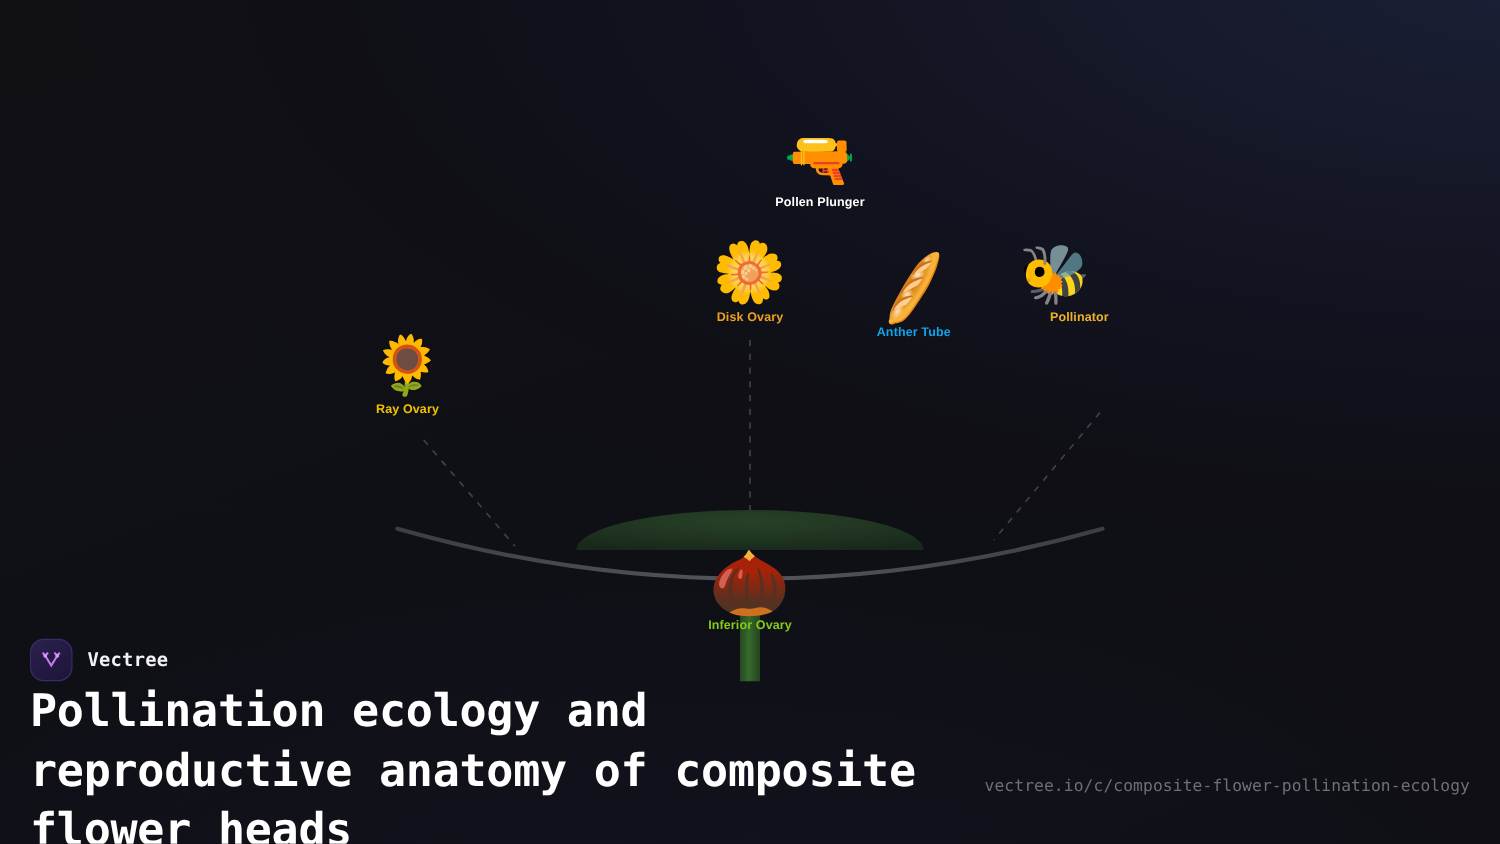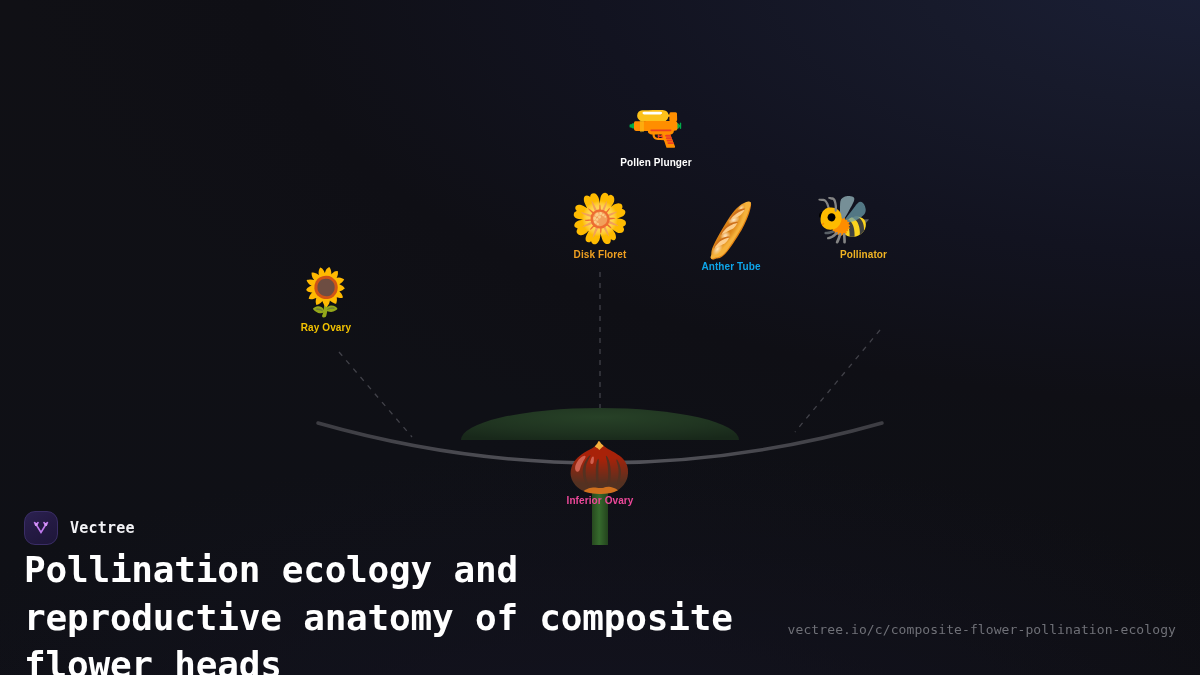--- a/index.html
+++ b/index.html
@@ -153,41 +153,41 @@
     <rect x="592" y="470" width="16" height="75" fill="url(#stemGrad)"></rect>
   </svg>
 
   <div class="node" id="node-pollen-plunger" style="left:656px; top:104px;">
     <span class="node-emoji" style="font-size:46px;">🔫</span>
     <span class="node-label" style="color:#ffffff;">Pollen Plunger</span>
   </div>
 
   <div class="node" id="node-disk-floret" style="left:600px; top:194px;">
     <span class="node-emoji" style="font-size:48px;">🌼</span>
-    <span class="node-label" style="color:#f0a020;">Disk Floret</span>
+    <span class="node-label" style="color:#f0a020;">Disk Ovary</span>
   </div>
 
   <div class="node" id="node-anther-tube" style="left:731px; top:208px;">
     <span class="node-emoji" style="font-size:46px; transform:rotate(-12deg);">🥖</span>
     <span class="node-label" style="color:#0ea5e9;">Anther Tube</span>
   </div>
 
   <div class="node" id="node-pollinator" style="left:844px; top:196px;">
     <span class="node-emoji" style="font-size:46px;">🐝</span>
     <span class="node-label" style="color:#f0b323;padding-left:39px;">Pollinator</span>
   </div>
 
   <div class="node" id="node-ray-floret" style="left:326px; top:269px;">
     <span class="node-emoji" style="font-size:46px;">🌻</span>
     <span class="node-label" style="color:#f2c200;">Ray Ovary</span>
   </div>
 
   <div class="node" id="node-inferior-ovary" style="left:600px; top:441px;">
     <span class="node-emoji" style="font-size:52px;">🌰</span>
-    <span class="node-label" style="color:#ec4899; margin-top:2px;">Inferior Ovary</span>
+    <span class="node-label" style="color:#84cc16; margin-top:2px;">Inferior Ovary</span>
   </div>
 
 </div>
 
 <div id="brand">
   <div id="brand-mark">
     <svg width="20" height="20" viewBox="0 0 20 20" aria-hidden="true">
       <g stroke="#c27bf0" stroke-width="1.7" stroke-linecap="round" fill="none">
         <path d="M5.2 6.6 L10 14.4 L14.8 6.6"></path>
         <path d="M5.2 6.6 L3.6 4.6"></path>

